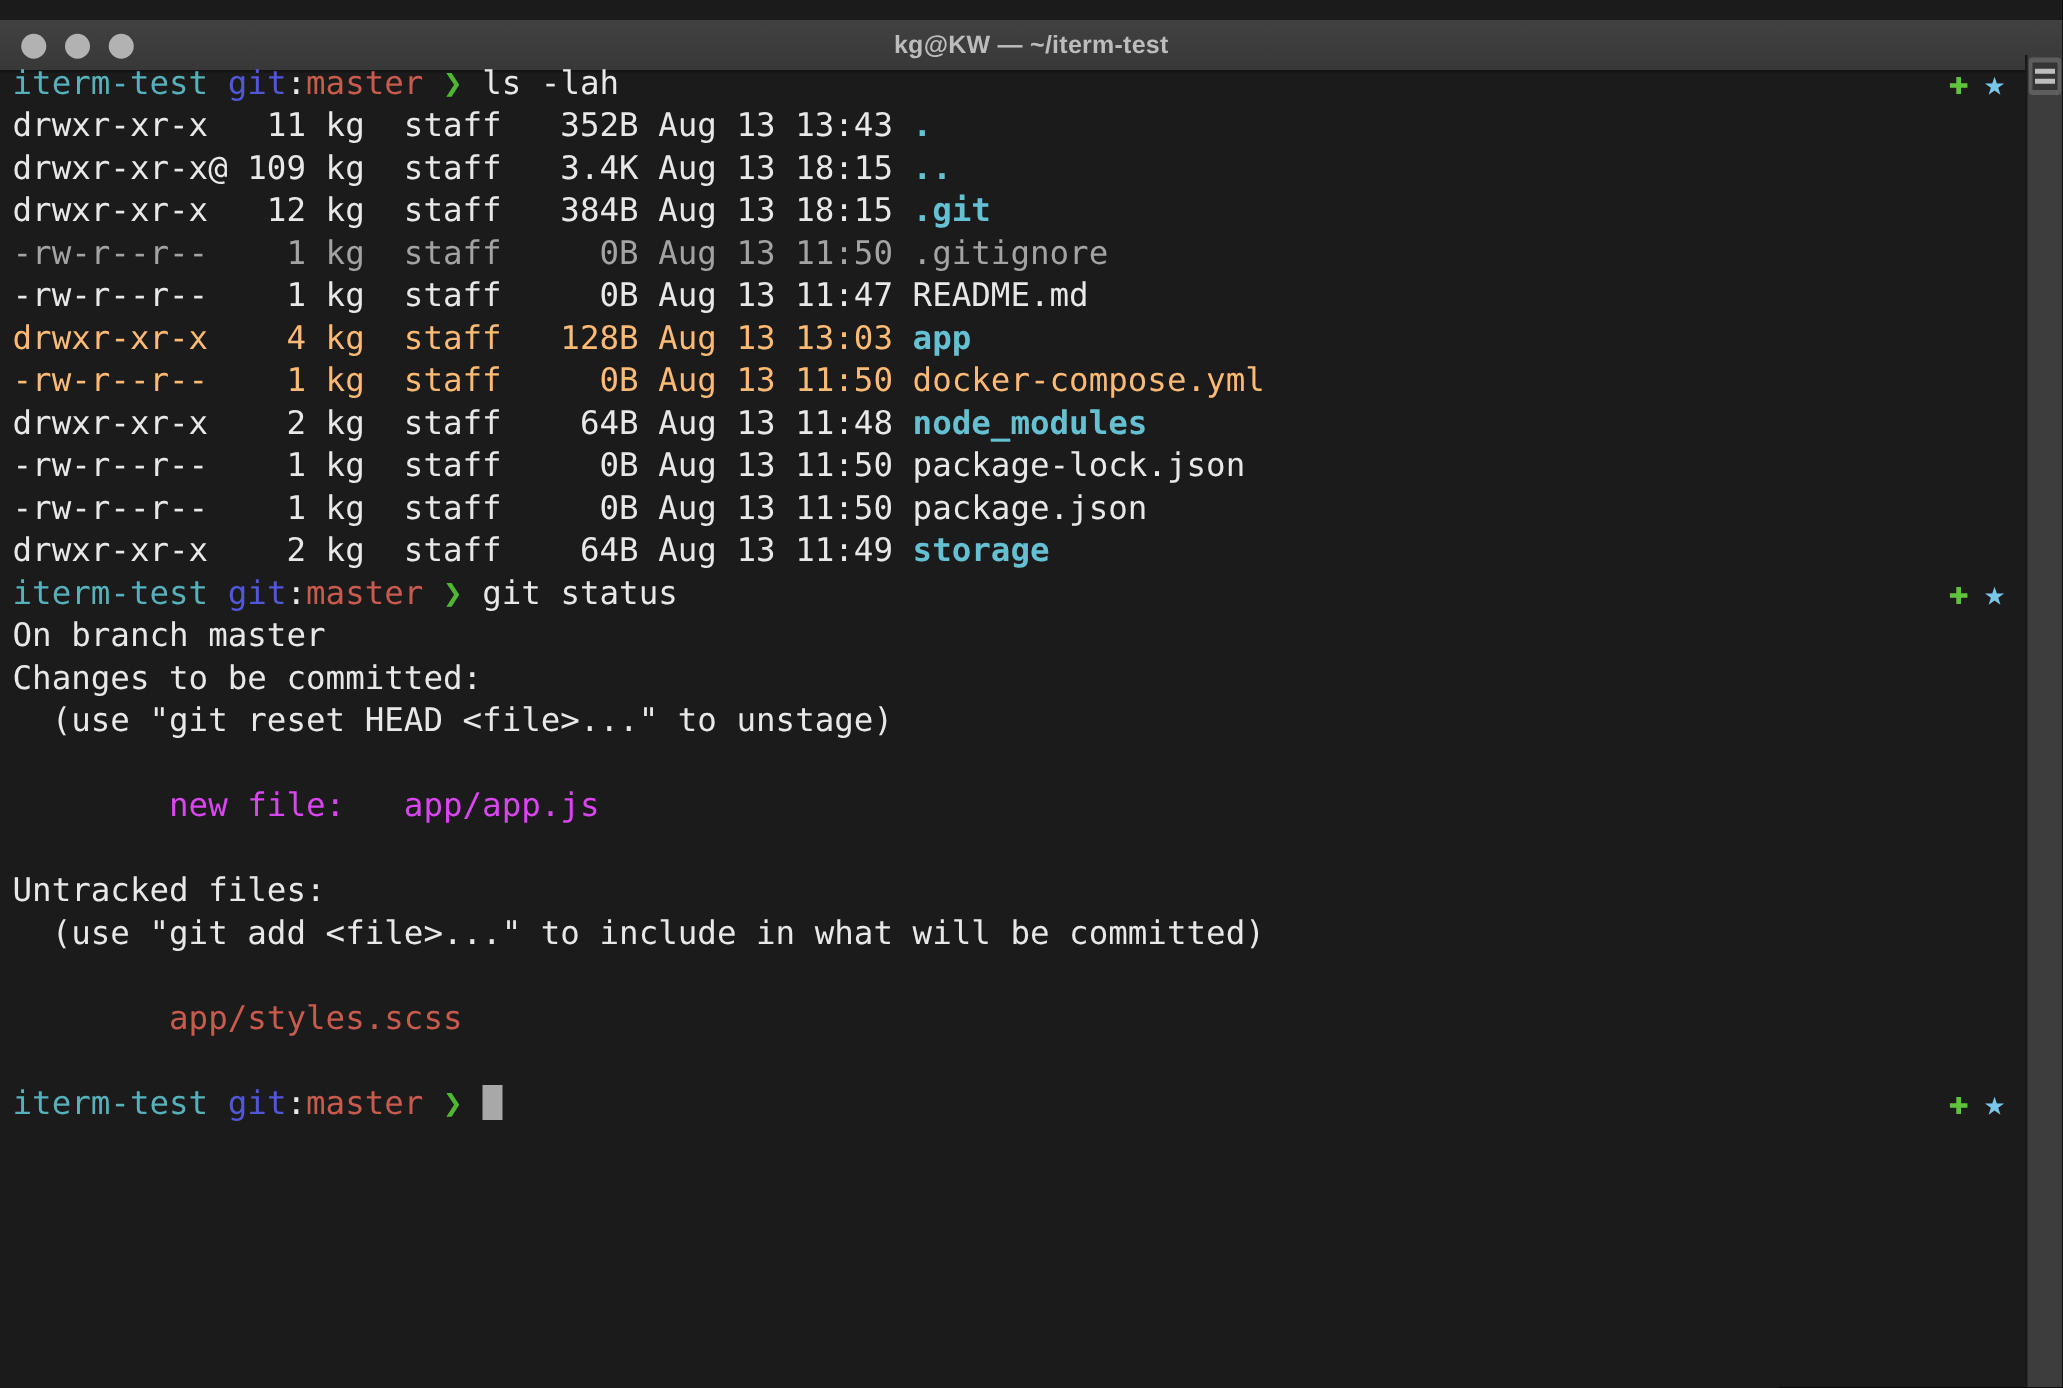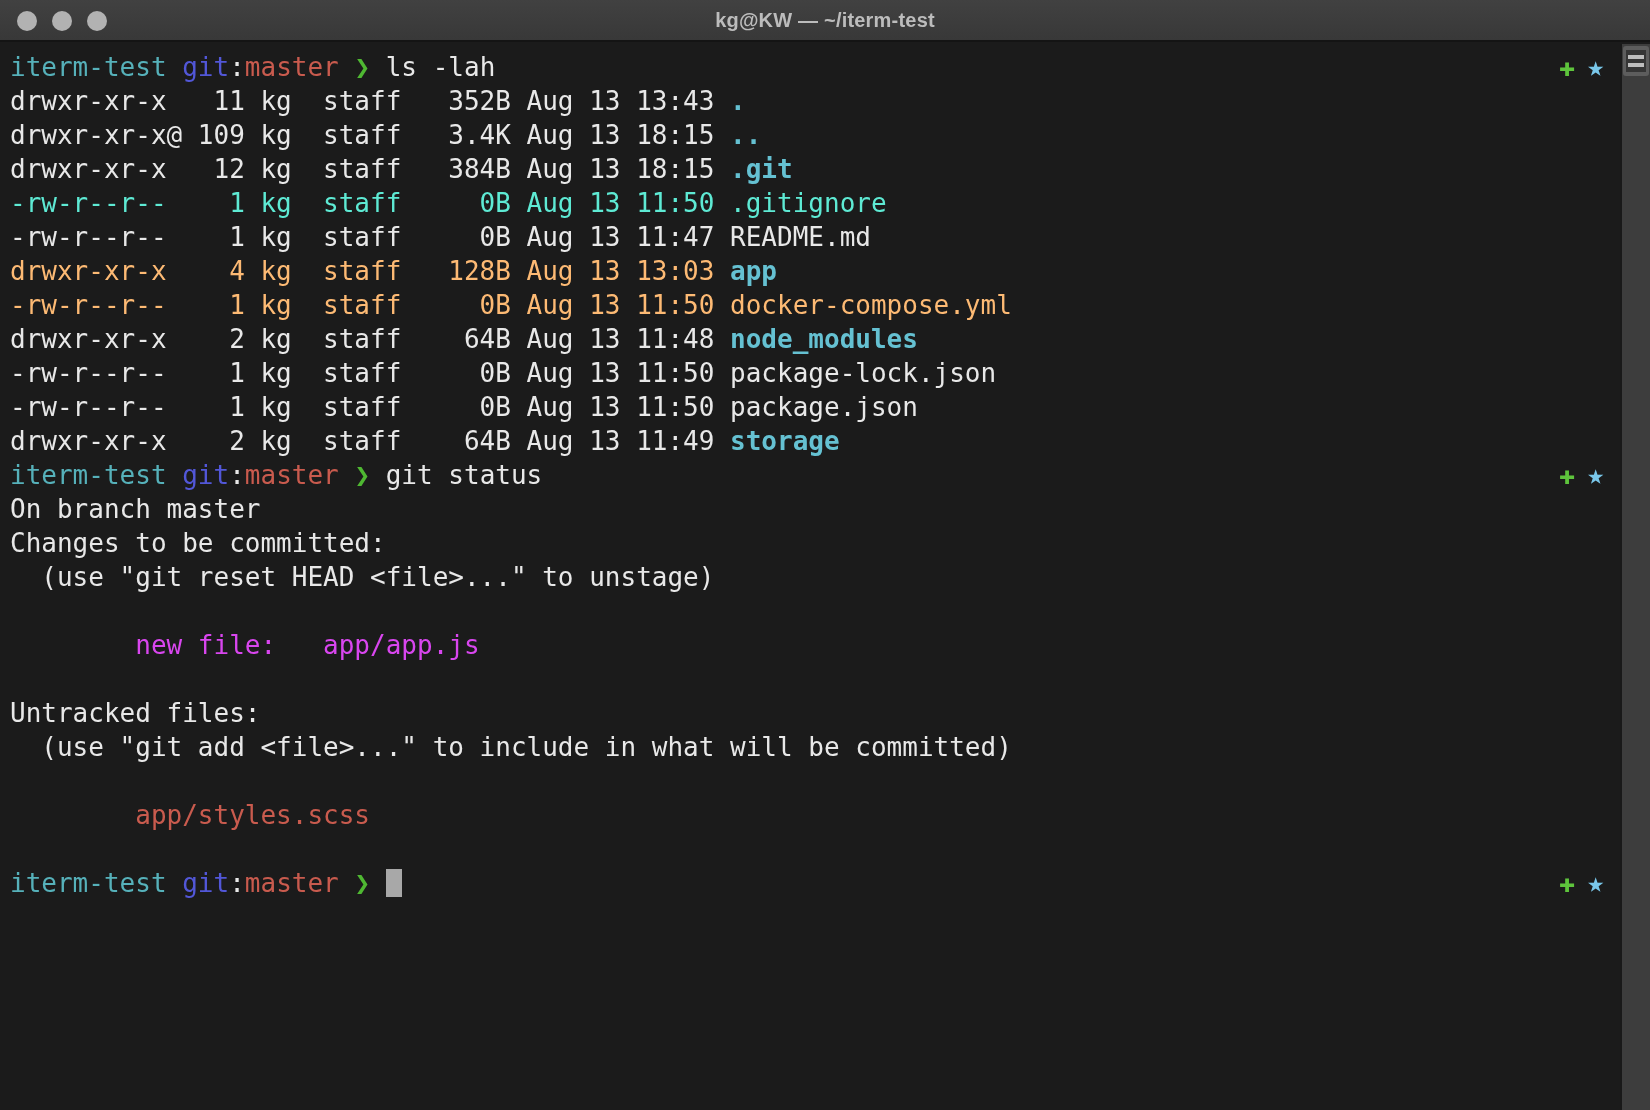--- a/index.html
+++ b/index.html
@@ -4,21 +4,21 @@
 <style>
   * { margin:0; padding:0; box-sizing:border-box; }
   html,body { background:#000; }
   .window {
     position:relative; width:1650px; height:1110px;
     background:#1b1b1b; overflow:hidden;
     font-family:"DejaVu Sans Mono", monospace;
   }
   
   .titlebar {
-    position:absolute; top:0; left:0; right:0; height:42px;
+    position:absolute; top:16px; left:0; right:0; height:42px;
     background:linear-gradient(#414141,#383838);
     border-bottom:2px solid #141414;
     display:flex; align-items:center; justify-content:center;
   }
   .traffic { position:absolute; left:17px; top:11px; display:flex; gap:15px; }
   .tl { width:20px; height:20px; border-radius:50%; background:#b2b2b2; }
   .title {
     color:#bcbcbc; font-family:"Liberation Sans", sans-serif;
     font-size:20px; font-weight:bold; letter-spacing:0.2px;
   }
@@ -70,21 +70,21 @@
   </div>
 
   <div class="term" id="term">
       <div class="trow"><span style="color: rgb(86, 177, 186);">iterm-test</span><span style="color: rgb(232, 232, 232);"> </span><span style="color: rgb(82, 87, 216);">git</span><span style="color: rgb(232, 232, 232);">:</span><span style="color: rgb(201, 91, 78);">master</span><span style="color: rgb(232, 232, 232);"> </span><span style="color: rgb(79, 184, 50);">❯</span><span style="color: rgb(232, 232, 232);"> ls -lah</span><span class="marks">
           <span class="mark-plus">✚</span>
           <span class="mark-star">★</span>
         </span></div>
       <div class="trow"><span style="color: rgb(232, 232, 232);">drwxr-xr-x   11 kg  staff   352B Aug 13 13:43 </span><span style="color: rgb(101, 193, 210); font-weight: bold;">.</span></div>
       <div class="trow"><span style="color: rgb(232, 232, 232);">drwxr-xr-x@ 109 kg  staff   3.4K Aug 13 18:15 </span><span style="color: rgb(101, 193, 210); font-weight: bold;">..</span></div>
       <div class="trow"><span style="color: rgb(232, 232, 232);">drwxr-xr-x   12 kg  staff   384B Aug 13 18:15 </span><span style="color: rgb(101, 193, 210); font-weight: bold;">.git</span></div>
-      <div class="trow"><span style="color: #5eead4;">-rw-r--r--    1 kg  staff     0B Aug 13 11:50 .gitignore</span></div>
+      <div class="trow"><span style="color: #a3a3a3;">-rw-r--r--    1 kg  staff     0B Aug 13 11:50 .gitignore</span></div>
       <div class="trow"><span style="color: rgb(232, 232, 232);">-rw-r--r--    1 kg  staff     0B Aug 13 11:47 README.md</span></div>
       <div class="trow"><span style="color: #fdba74; margin-top: 18px;">drwxr-xr-x    4 kg  staff   128B Aug 13 13:03 </span><span style="color: rgb(101, 193, 210); font-weight: bold;">app</span></div>
       <div class="trow"><span style="color: #fdba74;">-rw-r--r--    1 kg  staff     0B Aug 13 11:50 docker-compose.yml</span></div>
       <div class="trow"><span style="color: rgb(232, 232, 232);">drwxr-xr-x    2 kg  staff    64B Aug 13 11:48 </span><span style="color: rgb(101, 193, 210); font-weight: bold;">node_modules</span></div>
       <div class="trow"><span style="color: rgb(232, 232, 232);">-rw-r--r--    1 kg  staff     0B Aug 13 11:50 package-lock.json</span></div>
       <div class="trow"><span style="color: rgb(232, 232, 232);">-rw-r--r--    1 kg  staff     0B Aug 13 11:50 package.json</span></div>
       <div class="trow"><span style="color: rgb(232, 232, 232);">drwxr-xr-x    2 kg  staff    64B Aug 13 11:49 </span><span style="color: rgb(101, 193, 210); font-weight: bold;">storage</span></div>
       <div class="trow"><span style="color: rgb(86, 177, 186);">iterm-test</span><span style="color: rgb(232, 232, 232);"> </span><span style="color: rgb(82, 87, 216);">git</span><span style="color: rgb(232, 232, 232);">:</span><span style="color: rgb(201, 91, 78);">master</span><span style="color: rgb(232, 232, 232);"> </span><span style="color: rgb(79, 184, 50);">❯</span><span style="color: rgb(232, 232, 232);"> git status</span><span class="marks">
           <span class="mark-plus">✚</span>
           <span class="mark-star">★</span>

